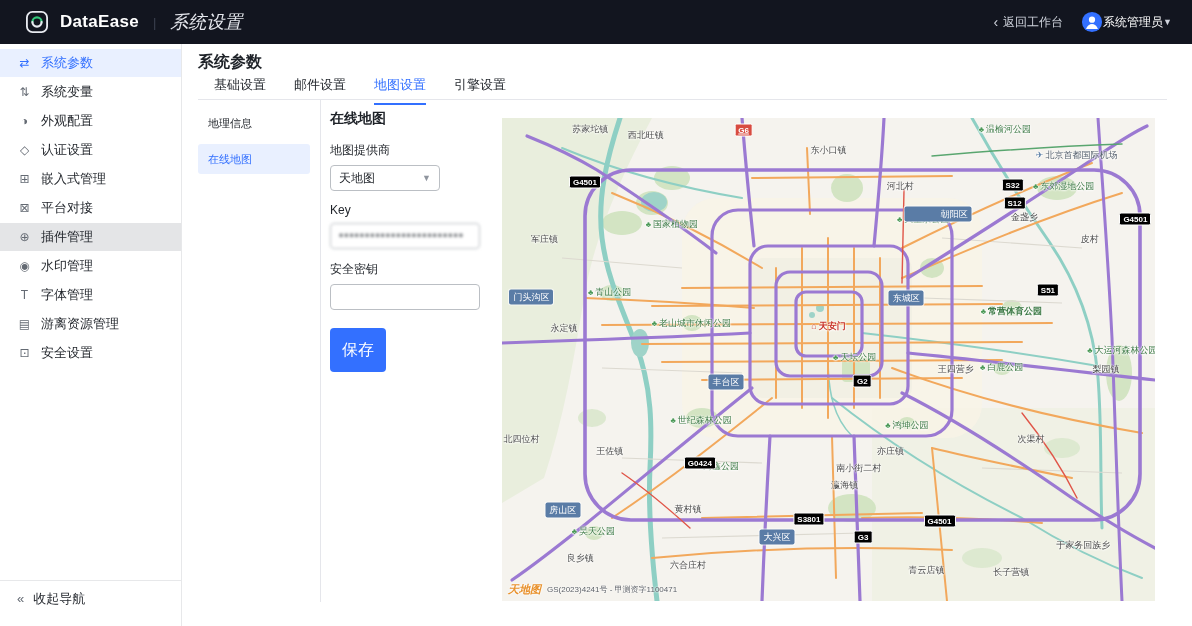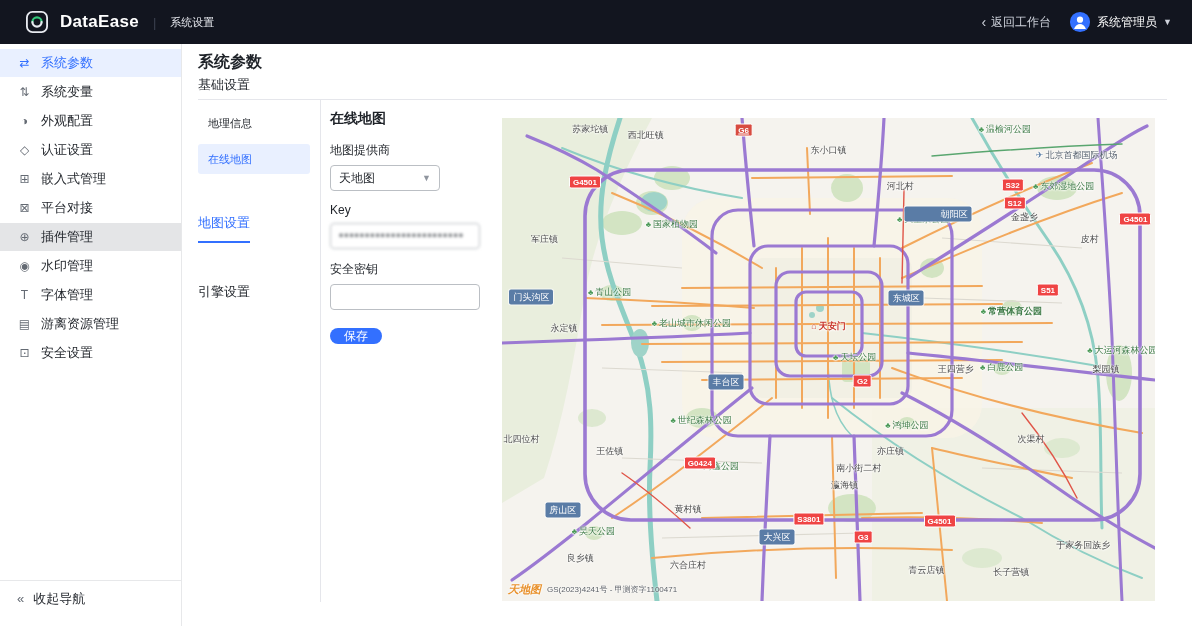--- a/index.html
+++ b/index.html
@@ -14,25 +14,25 @@
   
   .topbar{
     position:absolute; left:0; top:0; width:1192px; height:44px;
     background:#12151f; display:flex; align-items:center; justify-content:space-between;
     padding:0 20px 0 26px;
   }
   .tb-left{ display:flex; align-items:center; gap:12px; }
   .logo{ display:inline-flex; }
   .brand{ color:#ffffff; font-size:17px; font-weight:700; letter-spacing:.3px; }
   .tb-sep{ color:#3c4150; font-size:13px; margin:0 2px; }
-  .tb-title{ color:#e6e8ee; font-size:11px; }
+  .tb-title{ color:#e6e8ee; font-size:18px;font-style:italic; }
   .tb-right{ display:flex; align-items:center; gap:18px; }
   .back-link{ color:#cfd3dc; font-size:12px; cursor:pointer; display:flex; align-items:center; gap:5px; }
   .back-chevron{ font-size:14px; line-height:1; }
-  .user-chip{ display:flex; align-items:center; gap:6px; color:#ffffff; font-size:12px; cursor:pointer; }
+  .user-chip{ display:flex; align-items:center; color:#ffffff; font-size:12px; cursor:pointer; }
   .caret{ font-size:9px; color:#cfd3dc; }
 
   
   .sidebar{
     position:absolute; left:0; top:44px; bottom:0; width:182px;
     background:#ffffff; border-right:1px solid #e7e8ea;
   }
   .side-nav{ padding-top:4px; }
   .side-item{
     height:28px; margin:1px 0; display:flex; align-items:center;
@@ -47,21 +47,21 @@
   .side-footer{
     position:absolute; left:0; right:0; bottom:10px; height:36px;
     border-top:1px solid #e7e8ea; display:flex; align-items:center;
     gap:9px; padding-left:17px; font-size:13px; color:#1f2329; cursor:pointer;
   }
   .side-footer .side-icon{ font-size:13px; color:#646a73; }
 
   
   .content{ position:absolute; left:182px; top:44px; right:0; bottom:0; background:#fff; }
   .page-title{ position:absolute; left:16px; top:8px; font-size:16px; font-weight:700; }
-  .tabs{ position:absolute; left:16px; top:32px; display:flex; gap:40px;flex-direction:column; }
+  .tabs{ position:absolute; left:32px; top:32px; display:flex; gap:28px; }
   .tab{ font-size:13px; color:#1f2329; padding-bottom:9px; cursor:pointer; border-bottom:2px solid transparent; }
   .tab.active{ color:#3370ff; border-bottom-color:#3370ff; font-weight:500; }
   .hdivider{ position:absolute; left:16px; right:25px; top:55px; height:1px; background:#e5e6eb; }
 
   .subnav{ position:absolute; left:16px; top:64px; width:112px; }
   .subnav-item{
     height:30px; display:flex; align-items:center; padding-left:10px;
     font-size:11px; color:#1f2329; border-radius:3px; margin-bottom:6px; cursor:pointer;
   }
   .subnav-item.active{ background:#e9f0ff; color:#3370ff; }
@@ -75,23 +75,23 @@
     display:flex; align-items:center; justify-content:space-between;
     padding:0 8px; font-size:12px; cursor:pointer; background:#fff;
   }
   .chevron{ color:#8f959e; font-size:9px; }
   .text-input{
     width:150px; height:26px; border:1px solid #bbbfc4; border-radius:4px;
     padding:0 8px; font-size:12px; color:#1f2329; background:#fff; outline:none;
   }
   .masked{ filter:blur(1.4px); color:#5f6368; letter-spacing:1px; }
   .save-btn{
-    margin-top:18px; min-width:52px; height:16px; padding:0 12px;
-    background:#3370ff; color:#fff; border:none; border-radius:12px;
-    font-size:12px; cursor:pointer; font-family:inherit;
+    margin-top:18px; min-width:52px; height:44px; padding:0 12px;
+    background:#3370ff; color:#fff; border:none; border-radius:4px;
+    font-size:16px; cursor:pointer; font-family:inherit;
   }
 
   
   .map-panel{
     position:absolute; left:320px; top:74px; width:653px; height:483px;
     background:#f5f3ee; overflow:hidden; cursor:grab;
   }
   .map-panel svg{ position:absolute; left:0; top:0; }
   .map-labels{ position:absolute; inset:0; }
   .map-label{
@@ -109,21 +109,21 @@
     position:absolute; transform:translate(-50%,-50%); white-space:nowrap;
     background:#5a7ca6; color:#fff; font-size:9px; padding:1px 4px; border-radius:2px;
     box-shadow:0 0 0 1px rgba(255,255,255,.65);
   }
   .badge-road{
     position:absolute; transform:translate(-50%,-50%); white-space:nowrap;
     color:#fff; font-size:8px; font-weight:700; padding:0 3px; line-height:11px;
     border-radius:2px; border:1px solid #fff;
   }
   .badge-road.red{ background:#d84b40; }
-  .badge-road.green{ background:#ef4444; }
+  .badge-road.green{ background:#000000; }
   .map-attr{
     position:absolute; left:6px; bottom:4px; display:flex; align-items:center; gap:6px;
     font-size:8px; color:#5b5f66; text-shadow:0 0 2px #fff,0 0 2px #fff;
   }
   .map-logo{ color:#e8912c; font-weight:700; font-style:italic; font-size:11px; }
 </style>
 </head>
 <body>
 
 <div class="topbar">

